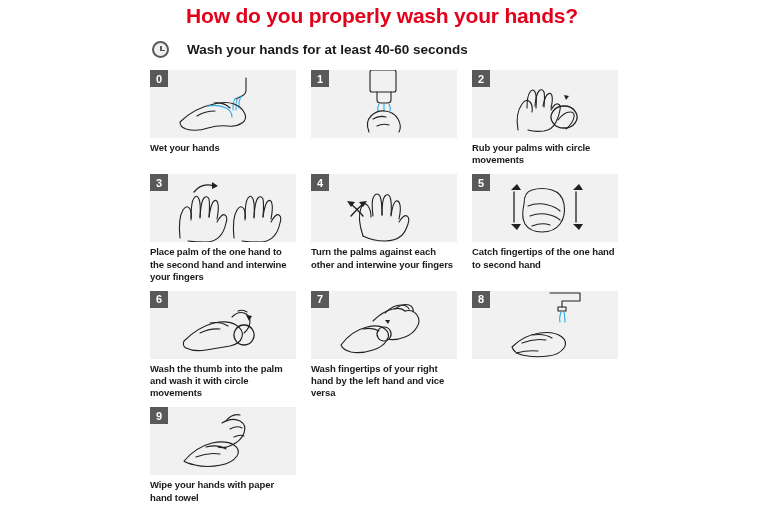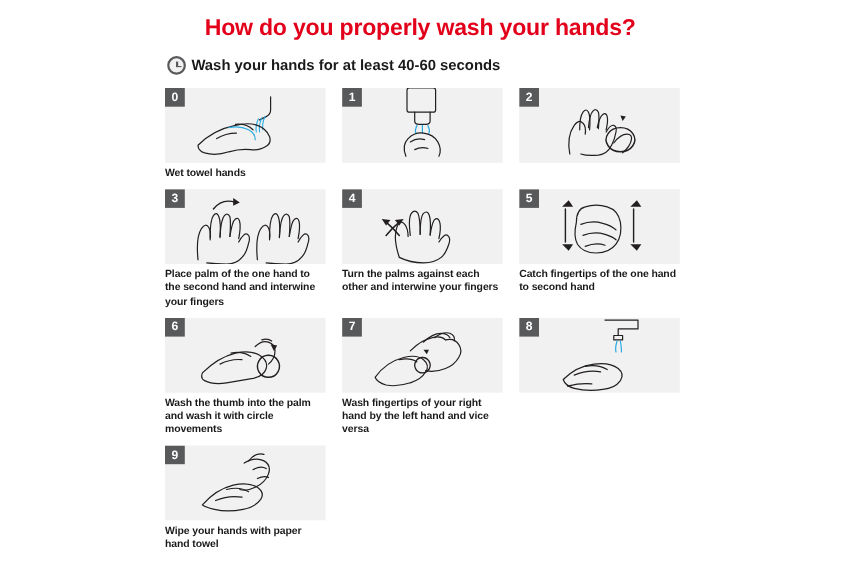--- a/index.html
+++ b/index.html
@@ -12,35 +12,35 @@
     background: #ffffff;
     font-family: "Liberation Sans", sans-serif;
     overflow: hidden;
   }
   .poster {
     position: relative;
     width: 764px;
     height: 520px;
     background: #ffffff;
     box-sizing: border-box;
-    padding: 14px 150px 0 150px;
+    padding: 4px 150px 0 150px;
   }
   .title {
     color: #e3001b;
     font-size: 21px;
     font-weight: bold;
     text-align: center;
     letter-spacing: -0.2px;
     margin: 0 0 14px 0;
     line-height: 1.1;
   }
   .subtitle-row {
     display: flex;
     align-items: center;
-    gap: 5px;
+    gap: 18px;
     margin: 0 0 12px 2px;
   }
   .clock-icon {
     width: 17px;
     height: 17px;
     border-radius: 50%;
     background: #f0f0f0;
     border: 2px solid #58595b;
     position: relative;
     flex: 0 0 auto;
@@ -141,21 +141,21 @@
             <path d="M91 26 q-3 6 -2 12" stroke="#29abe2" stroke-width="1"></path>
             <path d="M88 27 q-3 7 -2 13" stroke="#29abe2" stroke-width="1"></path>
             <path d="M85 28 q-3 6 -2 12" stroke="#29abe2" stroke-width="1"></path>
             <path d="M30 52 q14 -14 34 -18 q12 -3 20 0 q8 3 11 10 q2 6 -3 9 q-6 4 -14 3 q-10 -1 -20 2 q-12 4 -22 1 q-6 -2 -6 -7z"></path>
             <path d="M58 36 q10 -2 18 2 q6 3 6 9" stroke="#29abe2"></path>
             <path d="M64 33 q10 -1 16 5"></path>
             <path d="M47 46 q8 -5 18 -5"></path>
           </g>
         </svg>
       </div>
-      <div class="caption">Wet towel hands</div>
+      <div class="caption">Wet your hands</div>
     </div>
 
     <div class="step">
       <div class="thumb">
         <div class="badge">1</div>
         <svg class="art" viewBox="0 0 146 68">
           <g fill="none" stroke="#231f20" stroke-width="1.1" stroke-linecap="round" stroke-linejoin="round">
             <rect x="59" y="0" width="26" height="22" rx="2"></rect>
             <path d="M66 22 L66 30 Q66 33 70 33 L76 33 Q80 33 80 30 L80 22"></path>
             <path d="M68 34 q-2 4 -1 7" stroke="#29abe2"></path>
@@ -178,20 +178,21 @@
             <path d="M55 38 q0 -12 3 -16 q3 -4 5 0 q2 4 1 16"></path>
             <path d="M63 36 q1 -12 4 -15 q3 -3 5 1 q1 4 0 15"></path>
             <path d="M71 36 q2 -10 5 -12 q3 -2 4 2 q1 4 -1 12"></path>
             <path d="M79 40 q4 -7 7 -6 q3 1 2 6 q-1 6 -4 12 q-4 8 -12 9 q-10 1 -16 -1"></path>
             <path d="M86 50 q6 -8 12 -8 q5 0 4 5 q-1 6 -8 12"></path>
             <path d="M94 36 m -2 0 a 13 11 0 1 0 0.1 0" stroke="#231f20" stroke-width="1.3"></path>
             <path d="M92 25 l 5 1 l -3 4 z" fill="#231f20" stroke="none"></path>
           </g>
         </svg>
       </div>
+      <div class="caption">Rub your palms with circle movements</div>
     </div>
 
     <div class="step">
       <div class="thumb">
         <div class="badge">3</div>
         <svg class="art" viewBox="0 0 146 68">
           <g fill="none" stroke="#231f20" stroke-width="1.1" stroke-linecap="round" stroke-linejoin="round">
             <path d="M30 64 q-2 -20 3 -28 q4 -6 7 -1 q2 4 1 11"></path>
             <path d="M41 44 q0 -16 3 -20 q3 -4 5 1 q2 5 1 19"></path>
             <path d="M50 43 q1 -16 4 -19 q3 -3 5 1 q1 5 0 18"></path>

